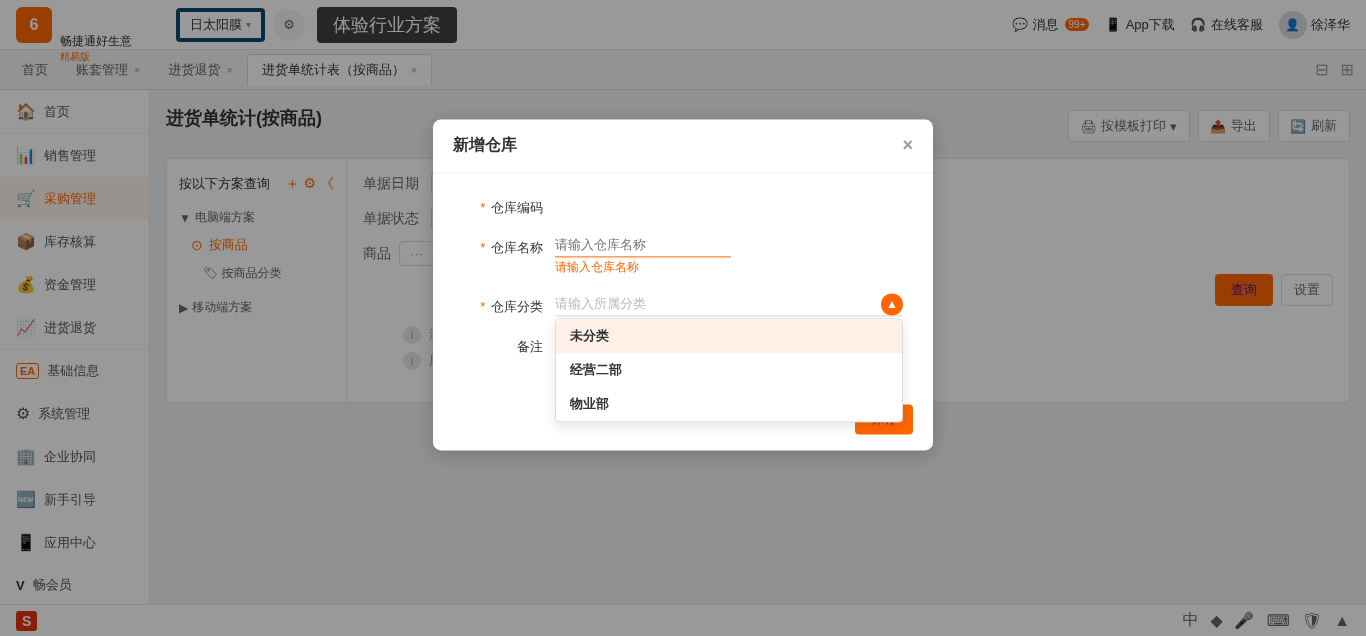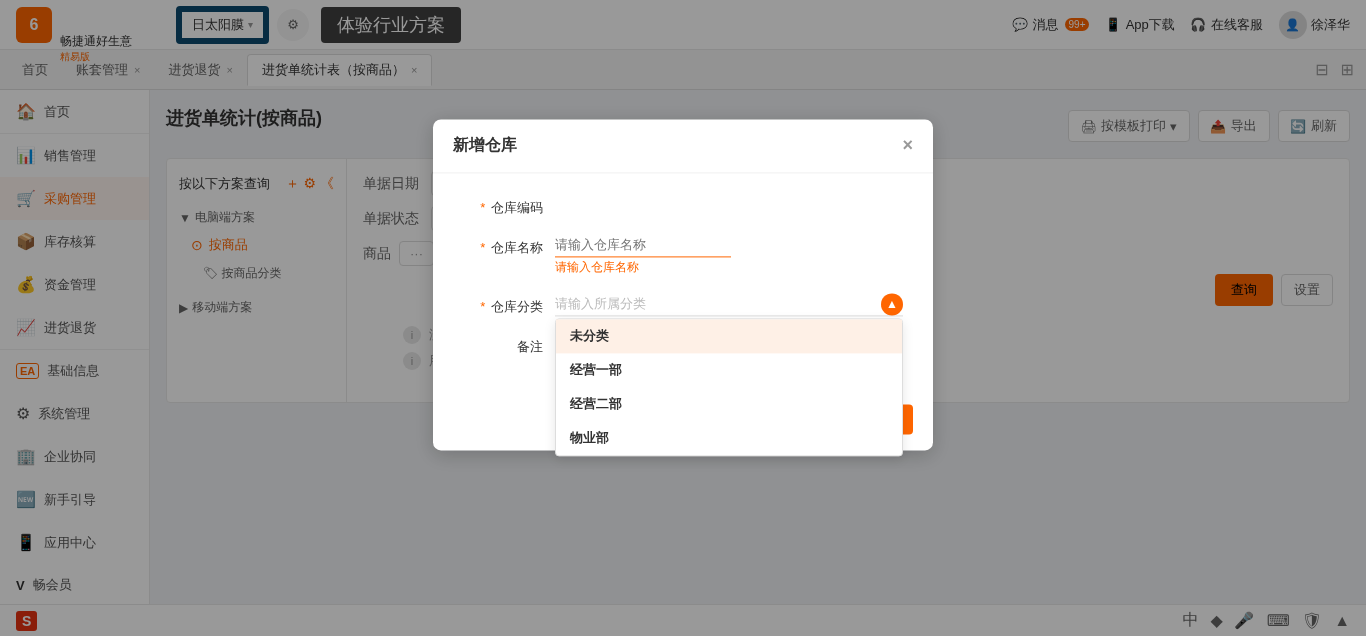--- a/index.html
+++ b/index.html
@@ -27,21 +27,21 @@
       background: #f60;
       border-radius: 6px;
       display: flex; align-items: center; justify-content: center;
       color: white; font-weight: bold; font-size: 16px;
     }
     .logo-text { font-size: 12px; color: #333; line-height: 1.4; margin-top: 48px; }
     .logo-badge { font-size: 10px; color: #f60; }
 
     .store-selector {
       display: flex; align-items: center; gap: 4px;
-      border: 6px solid #0c4a6e; border-radius: 4px;
+      border: 4px solid #0c4a6e; border-radius: 4px;
       padding: 4px 10px; cursor: pointer; margin-left: 10px;
       font-size: 13px; color: #333;
     }
     .chevron-down { font-size: 10px; color: #999; }
 
     .gear-btn {
       width: 32px; height: 32px;
       background: #f5f5f5; border-radius: 50%;
       display: flex; align-items: center; justify-content: center;
       margin-left: 8px; cursor: pointer; color: #666;
@@ -124,21 +124,21 @@
       flex: 1;
       padding: 16px;
       background: #f0f2f5;
       position: relative;
       overflow: hidden;
     }
     .page-title {
       font-size: 18px; font-weight: bold; color: #333;
       margin-bottom: 16px;
     }
-    .btn-orange { background: #f60; color: #000000; border: none; border-radius: 4px; padding: 6px 16px; cursor: pointer; font-size: 13px; }
+    .btn-orange { background: #f60; color: #4c1d95; border: none; border-radius: 4px; padding: 6px 16px; cursor: pointer; font-size: 13px; }
     .btn-white { background: #fff; color: #666; border: 1px solid #ddd; border-radius: 4px; padding: 6px 12px; cursor: pointer; font-size: 13px; display: flex; align-items: center; gap: 4px; }
 
     
     .query-panel {
       background: #fff;
       border: 1px solid #e8e8e8;
       border-radius: 4px;
       display: flex;
     }
     .query-sidebar {
@@ -539,23 +539,20 @@
       </label>
       <div class="cat-input-wrapper">
         <input class="cat-input" placeholder="请输入所属分类" style="">
         <button class="cat-toggle-btn">▲</button>
         
         <div class="dropdown-list">
           <div class="dropdown-item highlighted">
             <span>未分类</span>
           </div>
           <div class="dropdown-item">
-            <span>经营一部</span>
-          </div>
-          <div class="dropdown-item">
             <span>经营二部</span>
           </div>
           <div class="dropdown-item">
             <span>物业部</span>
           </div>
         </div>
       </div>
     </div>
 
     <div class="form-row remark-row">

